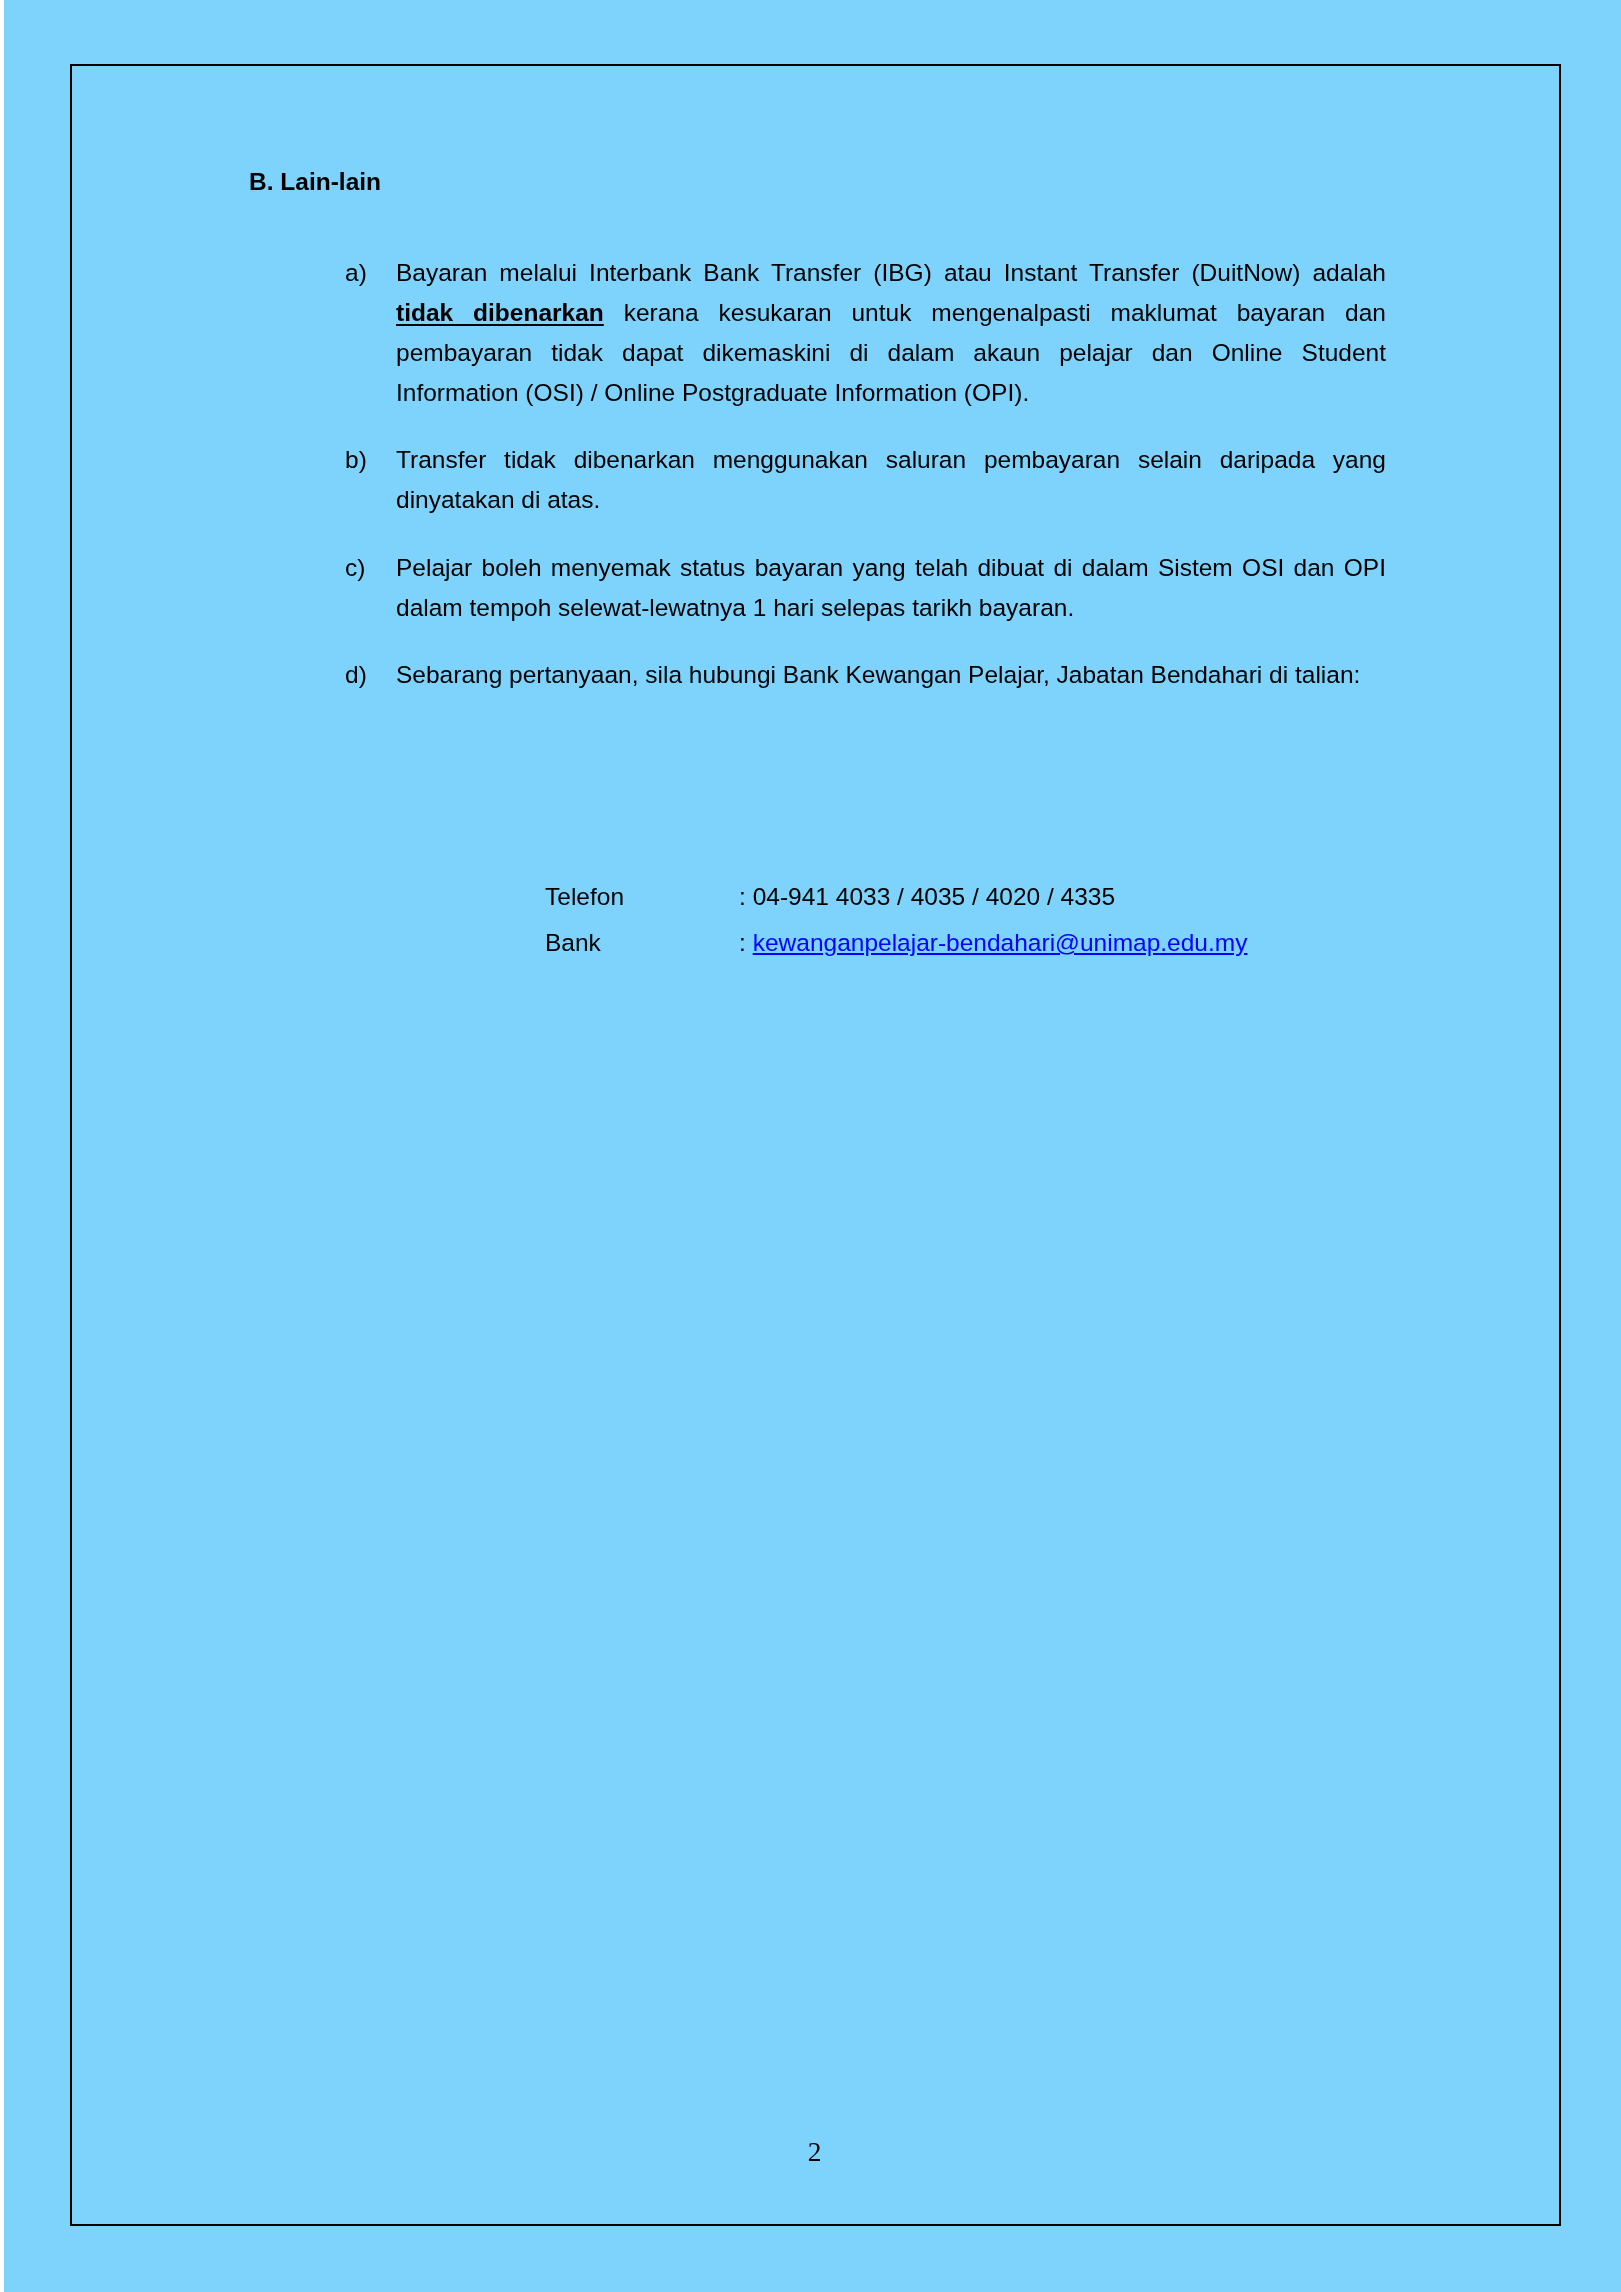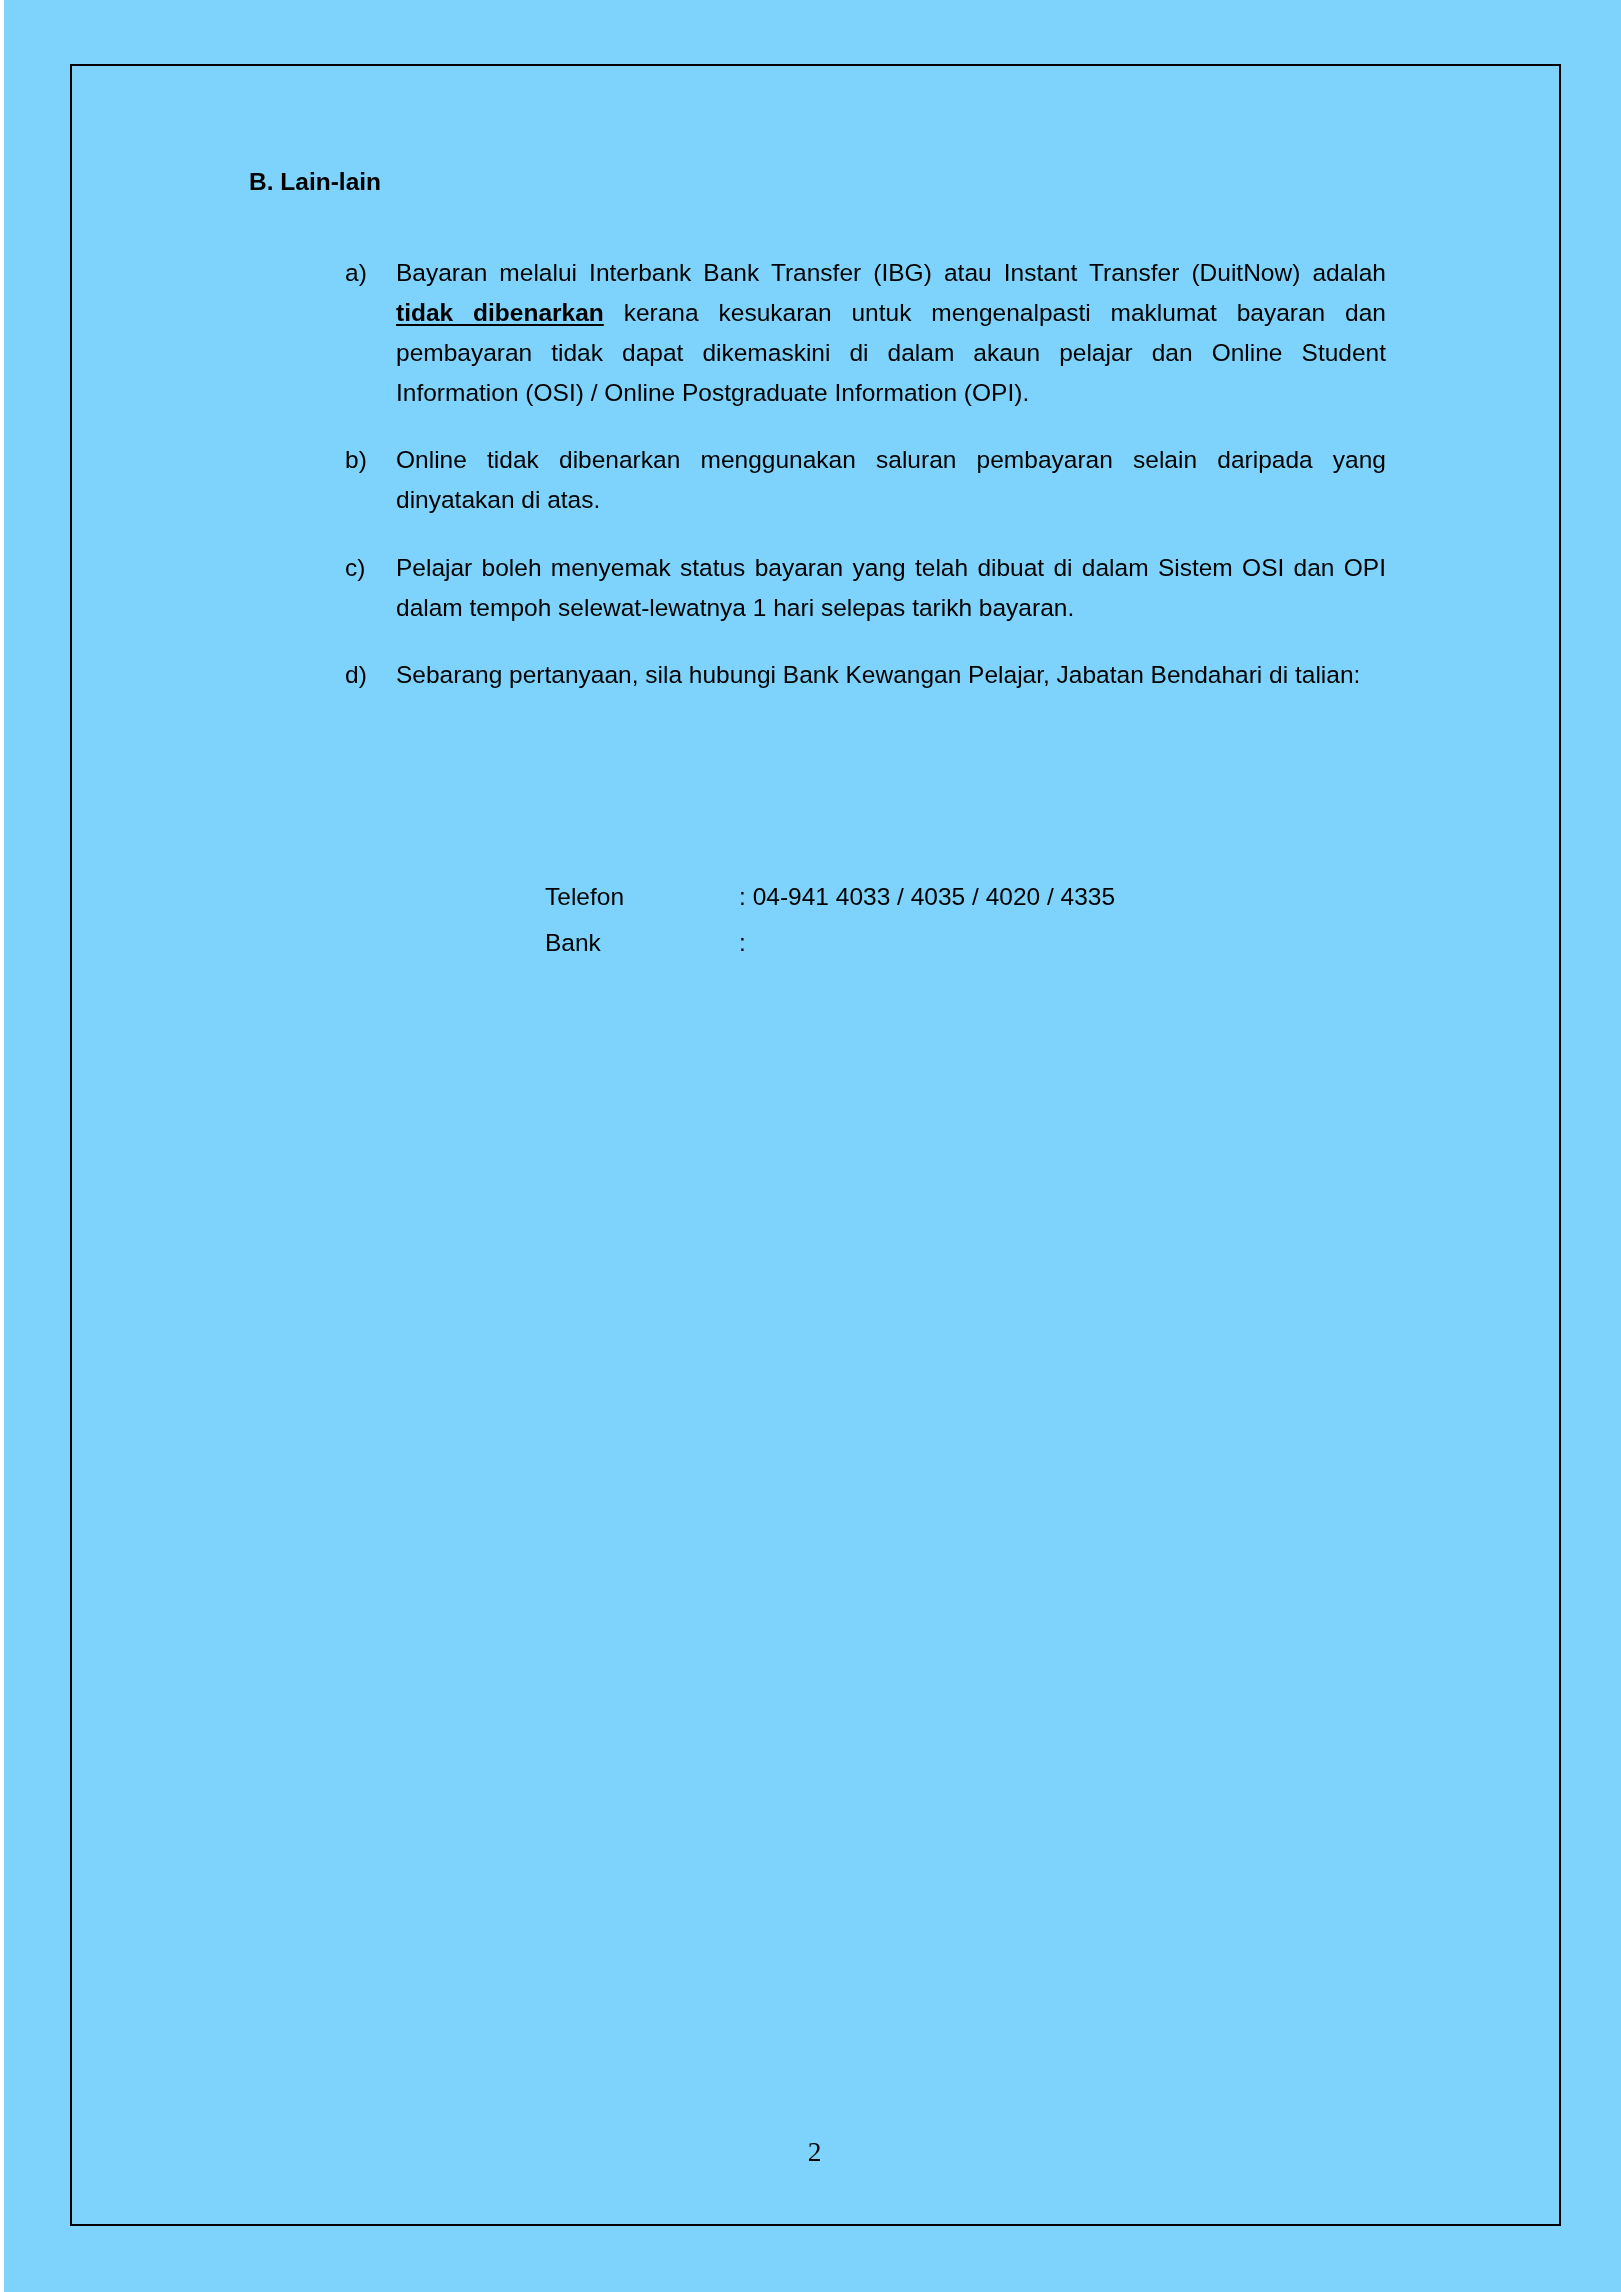--- a/index.html
+++ b/index.html
@@ -148,41 +148,42 @@
 
     <div class="section-heading">B. Lain-lain</div>
 
     <div class="list-block" id="list-block">
         <div class="list-item">
           <span class="list-marker">a)</span>
           <span class="para-text"><span>Bayaran melalui </span><span class="b">Interbank Bank Transfer (IBG)</span><span> atau </span><span class="b">Instant Transfer (DuitNow)</span><span> adalah </span><span class="bu">tidak dibenarkan</span><span> kerana kesukaran untuk mengenalpasti maklumat bayaran dan pembayaran tidak dapat dikemaskini di dalam akaun pelajar dan Online Student Information (OSI) / Online Postgraduate Information (OPI).</span></span>
         </div>
         <div class="list-item">
           <span class="list-marker">b)</span>
-          <span class="para-text"><span>Online </span><span class="b">tidak dibenarkan</span><span> menggunakan saluran pembayaran selain daripada yang dinyatakan di atas.</span></span>
+          <span class="para-text"><span>Transfer </span><span class="b">tidak dibenarkan</span><span> menggunakan saluran pembayaran selain daripada yang dinyatakan di atas.</span></span>
         </div>
         <div class="list-item">
           <span class="list-marker">c)</span>
           <span class="para-text"><span>Pelajar boleh menyemak status bayaran yang telah dibuat di dalam Sistem OSI dan OPI dalam tempoh selewat-lewatnya 1 hari selepas tarikh bayaran.</span></span>
         </div>
         <div class="list-item">
           <span class="list-marker">d)</span>
           <span class="para-text"><span>Sebarang pertanyaan, sila hubungi Bank Kewangan Pelajar, Jabatan Bendahari di talian:</span></span>
         </div>
       </div>
 
     <div class="contact-block" id="contact-block">
         <div class="contact-row">
           <span class="contact-label">Telefon</span>
           <span class="contact-sep">:</span>
           <span class="contact-value">04-941 4033 / 4035 / 4020 / 4335</span>
         </div>
         <div class="contact-row">
           <span class="contact-label">Bank</span>
           <span class="contact-sep">:</span>
+          <span class="contact-value contact-link">kewanganpelajar-bendahari@unimap.edu.my</span>
         </div>
       </div>
 
     <div class="page-number">2</div>
 
   </div>
 </div>
 
 
 </body></html>

